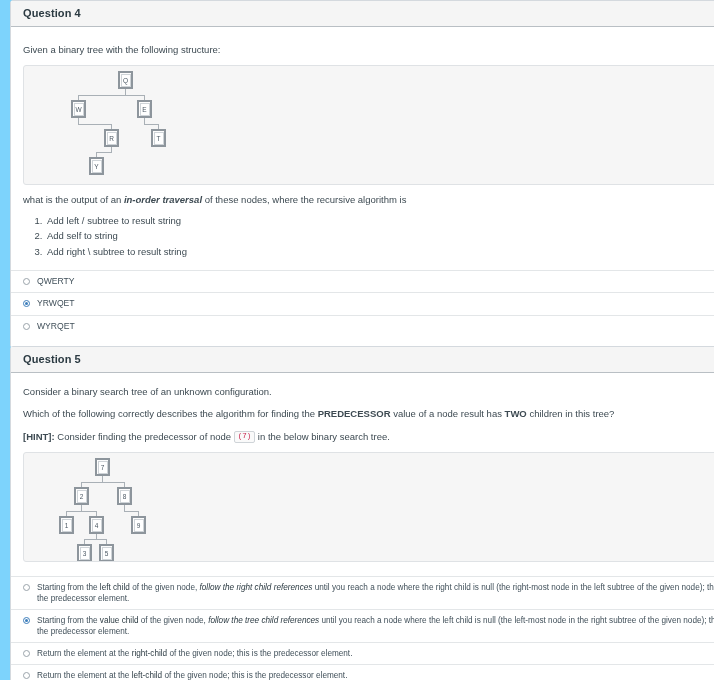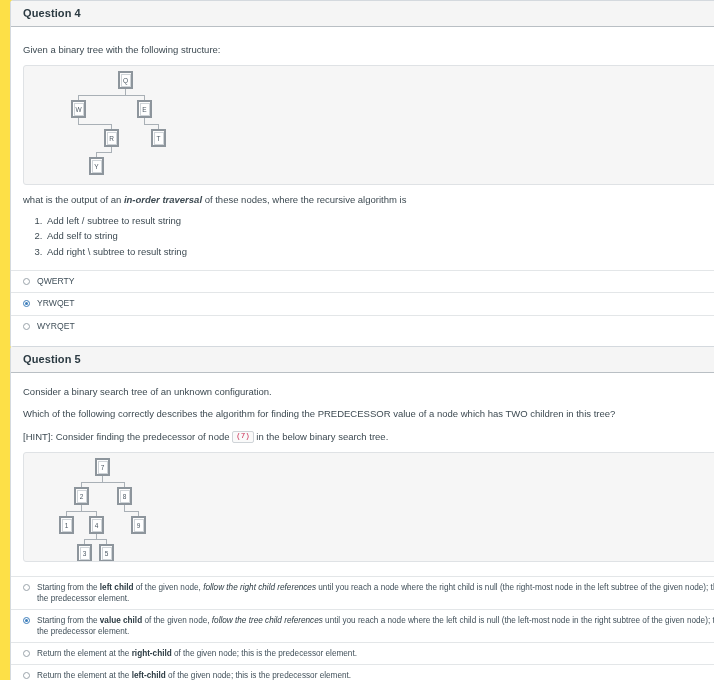--- a/index.html
+++ b/index.html
@@ -7,21 +7,21 @@
     padding: 0;
     background: #ffffff;
     font-family: "Liberation Sans", sans-serif;
     color: #2b3a42;
   }
   #page {
     position: relative;
     width: 714px;
     height: 680px;
     overflow: hidden;
-    background: #fde047;
+    background: #7dd3fc;
   }
 
   
   .q-card {
     position: absolute;
     left: 10px;
     width: 740px;              
     border: 1px solid #d4d9de;
     border-radius: 3px;
     background: #ffffff;
@@ -100,37 +100,37 @@
   }
   .radio.checked::after {
     content: "";
     position: absolute;
     left: 1px; top: 1px;
     width: 3px; height: 3px;
     border-radius: 50%;
     background: #3d7ebb;
   }
   .option-label { flex: 1 1 auto; }
-  .option-label b { font-weight: bold; color: #2b3a42; }
+  .option-label b { font-weight: normal; color: #2b3a42; }
   .option-label i { font-style: italic; font-weight: normal; color: #2b3a42; }
 
   .hint-code {
     display: inline-block;
     border: 1px solid #cfd4d8;
     border-radius: 2px;
     background: #fafafa;
     color: #c7254e;
     font-family: "Liberation Mono", monospace;
     font-size: 7.5px;
     padding: 0px 3px;
     line-height: 1.3;
     vertical-align: middle;
   }
   em.ital { font-style: italic; font-weight: bold; }
-  strong.bold { font-weight: normal; }
+  strong.bold { font-weight: bold; }
 
   .spacer-bottom { height: 10px; }
 </style>
 </head>
 <body>
 
 <div id="page">
 
   <div class="q-card" id="card-q4" style="top:0px;">
     <div class="q-header">Question 4</div>
@@ -208,21 +208,21 @@
 
   <div class="q-card" id="card-q5" style="top:346px;">
     <div class="q-header">Question 5</div>
     <div class="q-body">
 
       <div style="height:12px"></div>
 
       <div class="q-para" style="margin-bottom:8px;">Consider a binary search tree of an unknown configuration.</div>
 
       <div class="q-para" style="margin-bottom:8px;">
-        <span>Which of the following correctly describes the algorithm for finding the </span><strong class="bold">PREDECESSOR</strong><span> value of a node which has </span><strong class="bold">TWO</strong><span> children in this tree?</span>
+        <span>Which of the following correctly describes the algorithm for finding the </span><strong class="bold">PREDECESSOR</strong><span> value of a node result has </span><strong class="bold">TWO</strong><span> children in this tree?</span>
       </div>
 
       <div class="q-para" style="margin-bottom:6px;">
         <strong class="bold">[HINT]:</strong><span> Consider finding the predecessor of node </span><code class="hint-code">(7)</code><span> in the below binary search tree.</span>
       </div>
 
       <div class="tree-panel" style="height:110px;">
         <svg class="tree-svg" id="tree-svg-q5" width="688" height="108">
             <path d="M 78.5 22 L 78.5 29 L 57.5 29 L 57.5 35" fill="none" stroke="#a9b0b6" stroke-width="1" shape-rendering="crispEdges"></path>
             <path d="M 78.5 22 L 78.5 29 L 100.5 29 L 100.5 35" fill="none" stroke="#a9b0b6" stroke-width="1" shape-rendering="crispEdges"></path>

